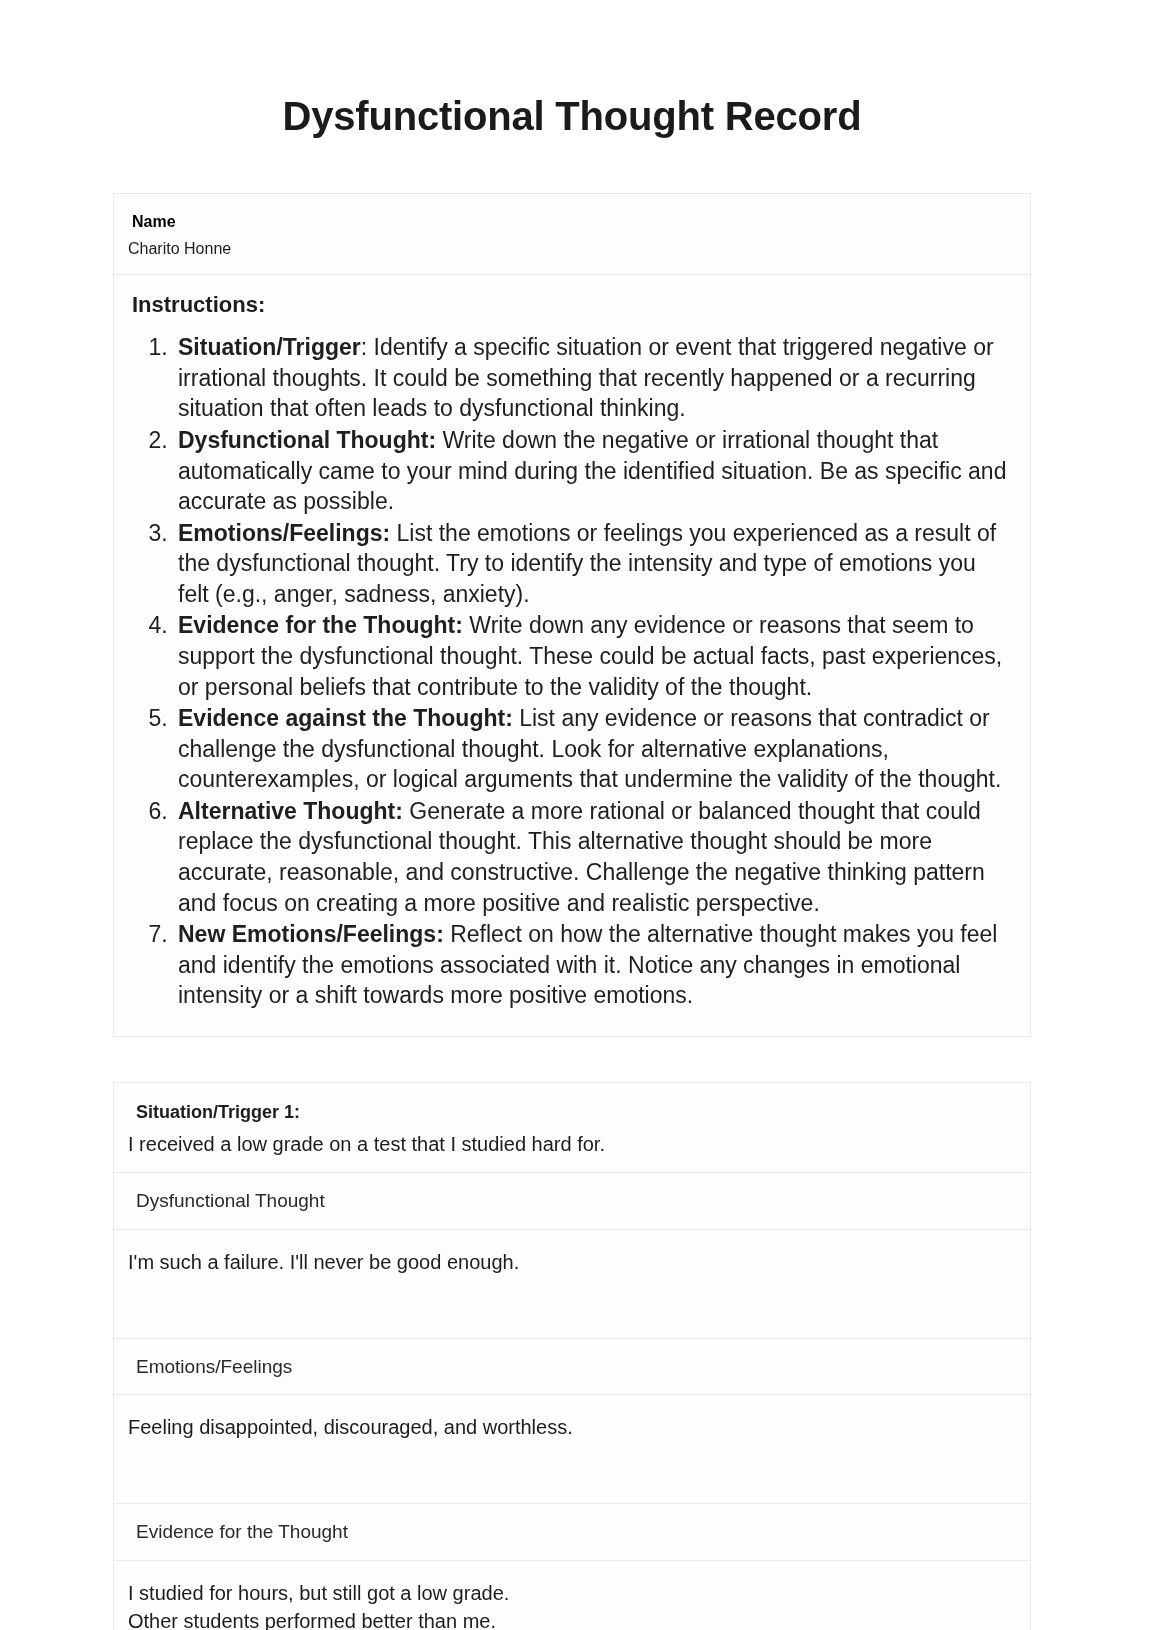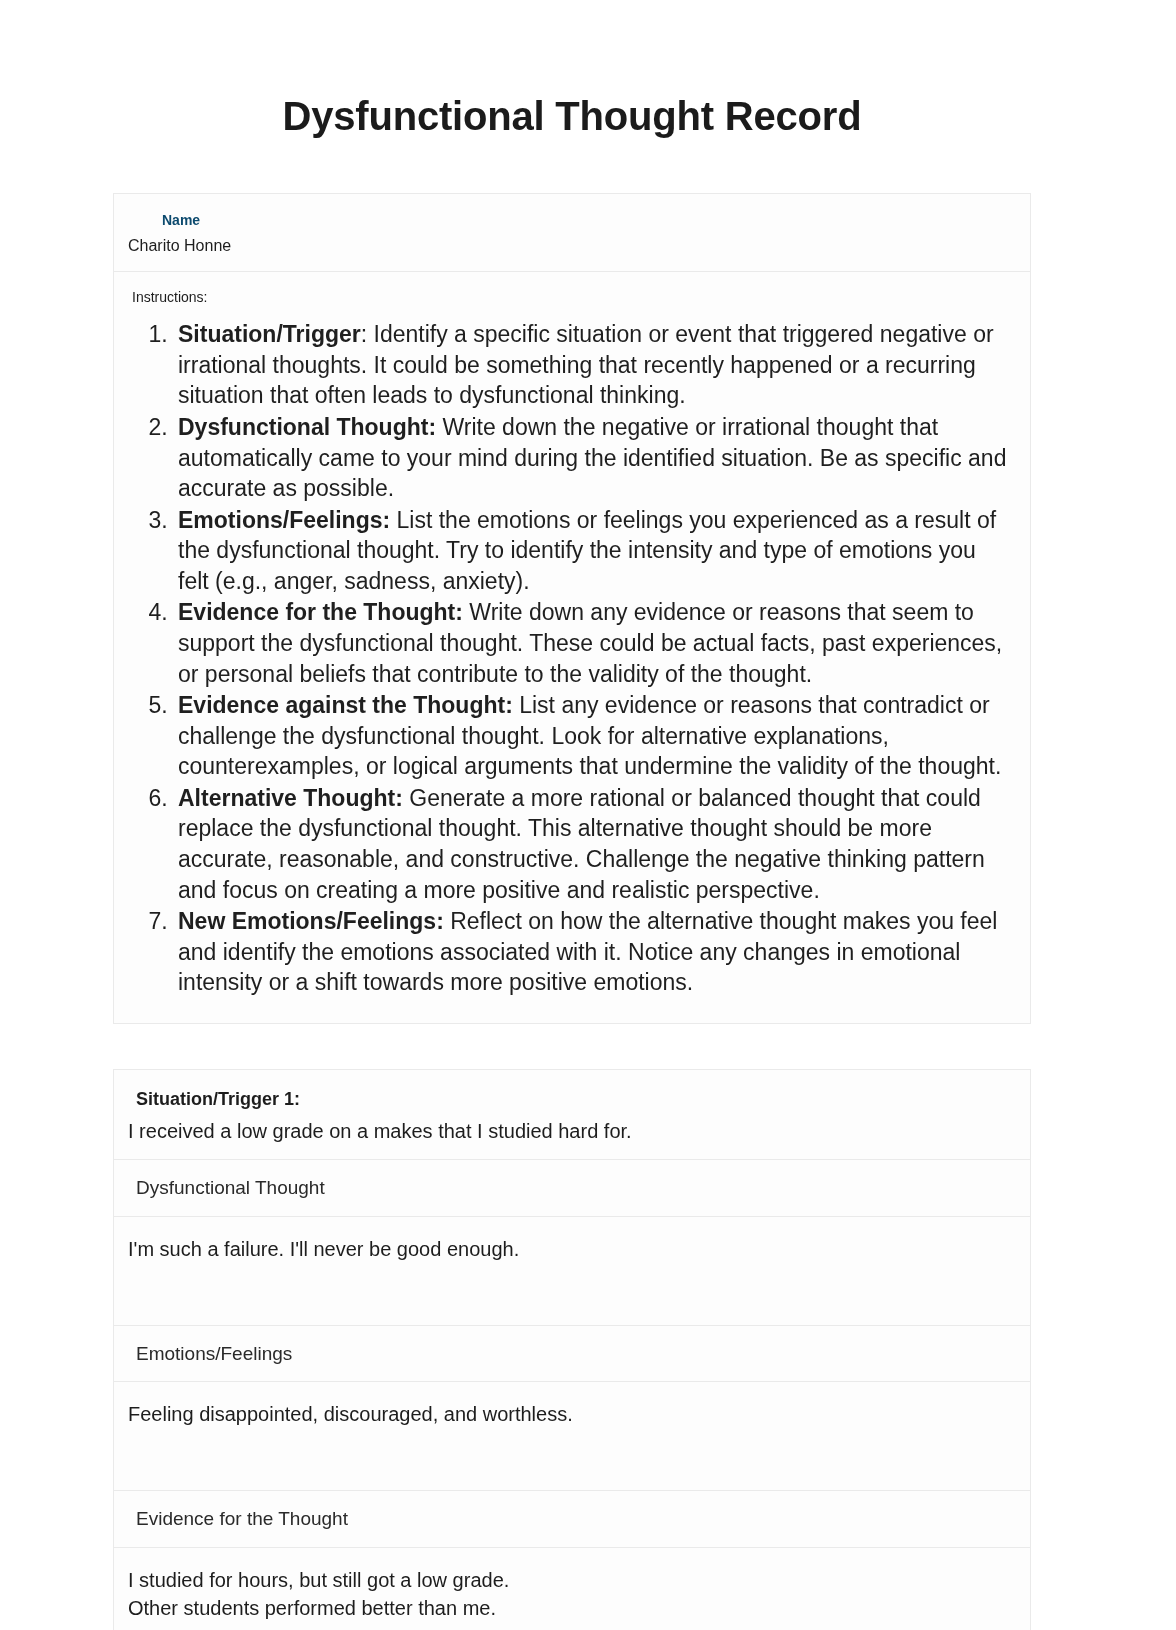--- a/index.html
+++ b/index.html
@@ -56,41 +56,40 @@
   }
   .row:last-child {
     border-bottom: none;
   }
 
   
   .name-cell {
     padding: 16px 0 14px 14px;
   }
   .name-label {
-    font-size: 14px;
-    font-weight: bold;
-    color: #0c4a6e;
+    font-size: 16px;
+    font-weight: bold;
+    color: #000000;
     line-height: 1.5;
     padding-left: 4px;
-    margin-left: 30px;
   }
   .name-value {
     font-size: 16px;
     color: #1d1d1d;
     line-height: 1.45;
     margin-top: 3px;
   }
 
   
   .instructions-cell {
     padding: 17px 22px 24px 14px;
   }
   .instructions-heading {
-    font-size: 14px;
-    font-weight: normal;
+    font-size: 22px;
+    font-weight: bold;
     color: #1d1d1d;
     padding-left: 4px;
     margin-bottom: 14px;
   }
   ol.instructions-list {
     margin: 0;
     padding: 0 0 0 46px;
     list-style-position: outside;
   }
   ol.instructions-list li {
@@ -183,21 +182,21 @@
       </div>
     </div>
 
   </div>
 
   <div class="block block-entry">
 
     <div class="row">
       <div class="trigger-cell">
         <div class="trigger-label">Situation/Trigger 1:</div>
-        <div class="trigger-value">I received a low grade on a makes that I studied hard for.</div>
+        <div class="trigger-value">I received a low grade on a test that I studied hard for.</div>
       </div>
     </div>
 
     <div id="entry-fields">
         <div class="row">
           <div class="field-label-cell">Dysfunctional Thought</div>
         </div>
         <div class="row">
           <div class="field-answer-cell answer-tall">
             <span class="line">I'm such a failure. I'll never be good enough.</span>

